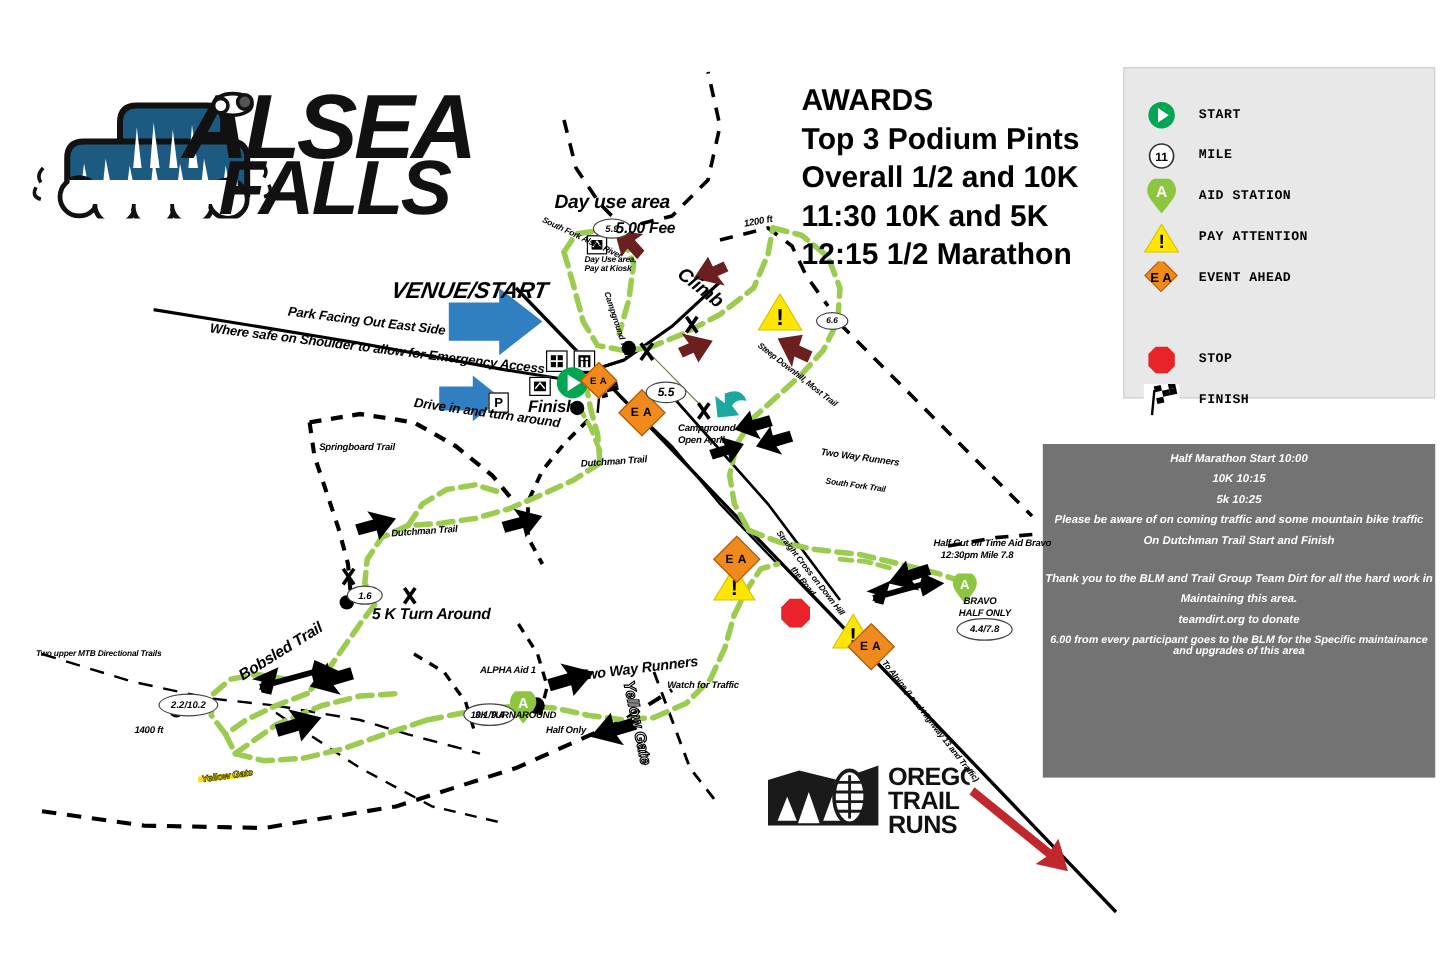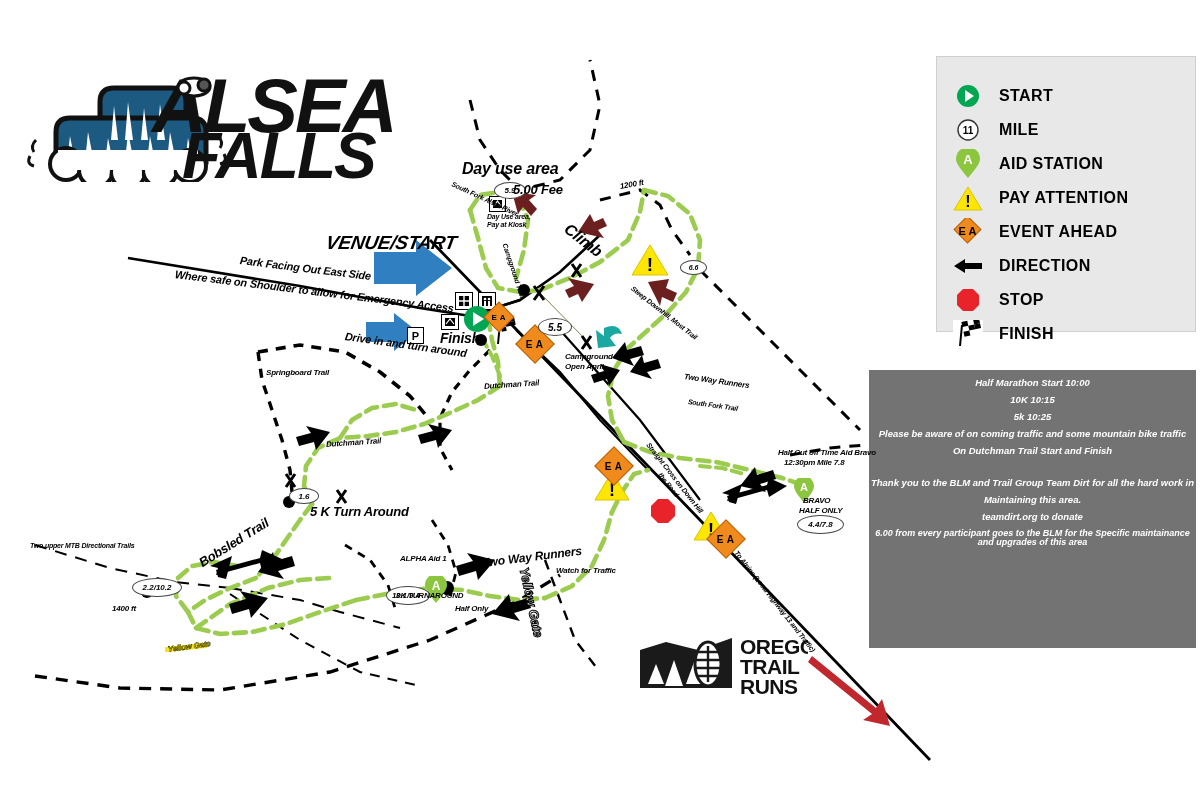--- a/index.html
+++ b/index.html
@@ -23,21 +23,21 @@
   
   #awards{position:absolute;left:668px;top:68px;}
   #awards div{font-family:"Liberation Sans",sans-serif;font-weight:bold;font-size:25px;
               color:#000;line-height:1.28;white-space:nowrap;font-style:normal;}
 
   
   #legend{position:absolute;left:936px;top:56px;width:258px;height:274px;
           background:#e8e8e8;border:1px solid #cfcfcf;}
   .lg-row{position:absolute;left:0;width:100%;height:34px;display:flex;align-items:center;}
   .lg-ico{width:62px;display:flex;justify-content:center;align-items:center;}
-  .lg-lab{font-family:Liberation Sans, sans-serif;font-weight:bold;font-size:16px;
+  .lg-lab{font-family:Liberation Mono, monospace;font-weight:bold;font-size:11px;
           color:#000;letter-spacing:.4px;}
 
   
   #info{position:absolute;left:869px;top:370px;width:327px;height:278px;background:#737373;}
   #info p{margin:0;color:#fff;font-family:"Liberation Sans",sans-serif;font-weight:bold;
           font-size:9.5px;text-align:center;font-style:italic;line-height:1.05;}
   #info .gap{height:11px;}
   #info .pad{padding-top:8px;}
 
   
@@ -215,20 +215,27 @@
     <text x="130" y="100" font-family="Liberation Sans, sans-serif" font-size="76" font-weight="bold" font-style="italic" fill="#111" letter-spacing="-3">ALSEA</text>
     <text x="160" y="146" font-family="Liberation Sans, sans-serif" font-size="64" font-weight="bold" font-style="italic" fill="#111" letter-spacing="-2">FALLS</text>
 
     <g>
       <ellipse cx="172" cy="55" rx="16" ry="9" fill="#fff" stroke="#111" stroke-width="3"></ellipse>
       <circle cx="162" cy="56" r="6" fill="#fff" stroke="#111" stroke-width="3"></circle>
       <circle cx="182" cy="53" r="6" fill="#555" stroke="#111" stroke-width="3"></circle>
     </g>
   </svg>
 
+  <div id="awards">
+    <div>AWARDS</div>
+    <div>Top 3 Podium Pints</div>
+    <div>Overall 1/2 and 10K</div>
+    <div>11:30 10K and 5K</div>
+    <div>12:15 1/2 Marathon</div>
+  </div>
 
   <div id="legend">
 
     <div class="lg-row" style="top:22px">
       <div class="lg-ico">
         <svg width="26" height="26">
             <circle cx="13" cy="13" r="11" fill="#00a651"></circle>
           <path d="M10,7 L19,13 L10,19 z" fill="#fff"></path>
           </svg>
       </div>
@@ -268,28 +275,20 @@
     <div class="lg-row" style="top:158px">
       <div class="lg-ico">
         <svg width="34" height="28">
             <rect x="7" y="2" width="19" height="19" fill="#f08a1c" stroke="#b35e05" stroke-width="1" transform="rotate(45 16.5 11.5)"></rect>
           <text x="16.5" y="17" text-anchor="middle" font-family="Liberation Sans, sans-serif" font-size="11" font-weight="bold" fill="#000">E A</text>
           </svg>
       </div>
       <div class="lg-lab">EVENT AHEAD</div>
     </div>
 
-    <div class="lg-row" style="top:192px">
-      <div class="lg-ico">
-        <svg width="32" height="18">
-            <path d="M2,9 L13,2 L13,6 L30,6 L30,12 L13,12 L13,16 z" fill="#000"></path>
-          </svg>
-      </div>
-      <div class="lg-lab">DIRECTION</div>
-    </div>
 
     <div class="lg-row" style="top:226px">
       <div class="lg-ico">
         <svg width="26" height="26">
             <polygon points="8,2 18,2 24,8 24,18 18,24 8,24 2,18 2,8" fill="#e8232a"></polygon>
           </svg>
       </div>
       <div class="lg-lab">STOP</div>
     </div>
 

